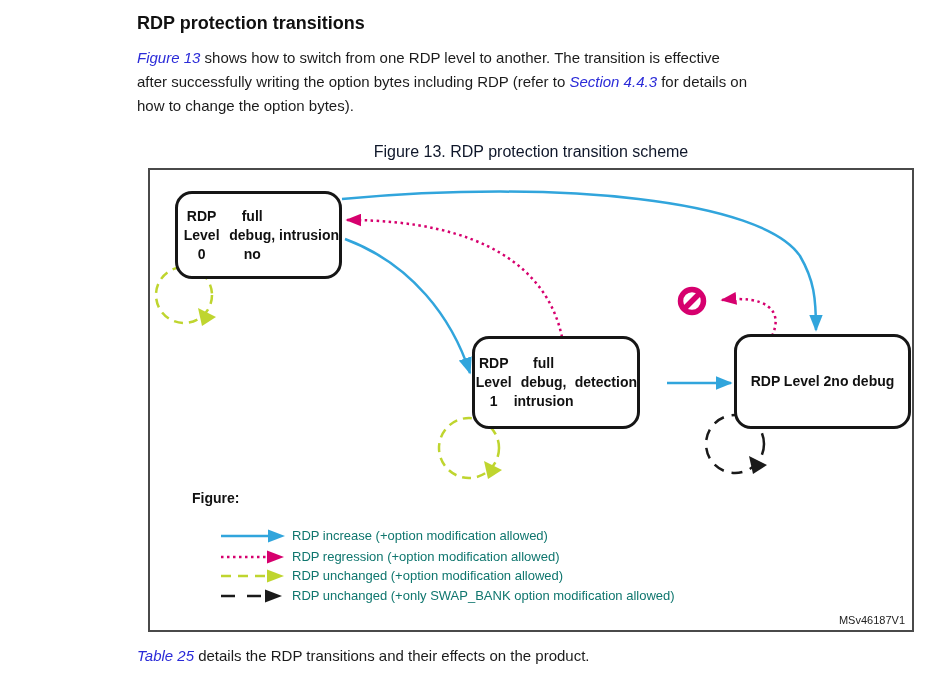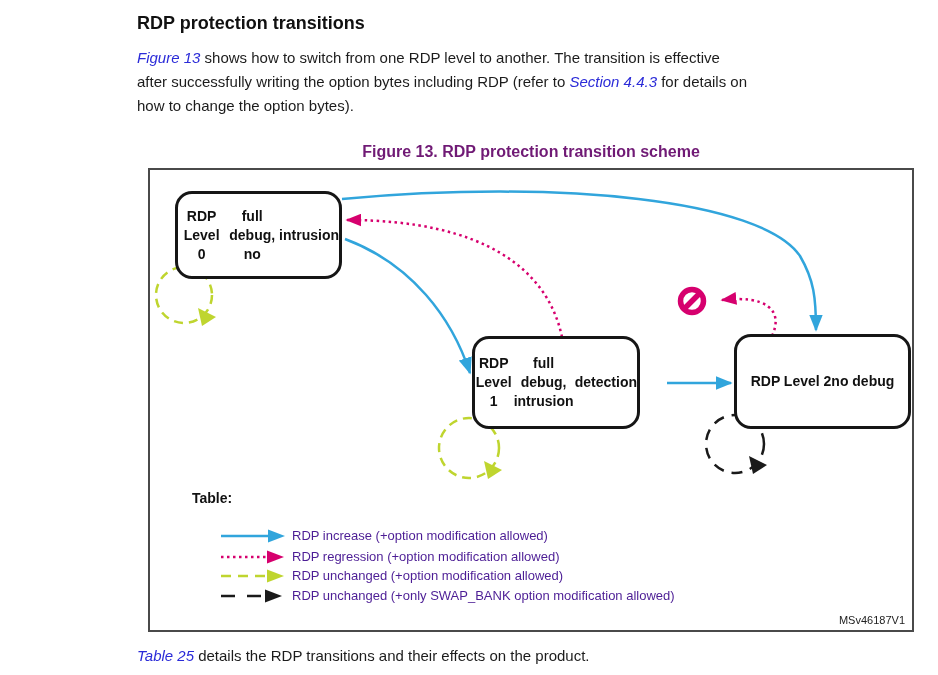--- a/index.html
+++ b/index.html
@@ -16,21 +16,21 @@
     left: 137px; top: 13px;
     font-size: 18px; font-weight: bold; color: #111;
   }
   .para {
     left: 137px; top: 46px; width: 740px;
     font-size: 15px; line-height: 24px; white-space: pre-wrap; color: #1c1c1c;
   }
   .doc-link { color: #2b2bd8; font-style: italic; cursor: pointer; text-align: center; }
   .caption {
     left: 148px; top: 143px; width: 766px;
-    text-align: center; font-size: 16px; font-weight: bold; color: #701a75;
+    text-align: center; font-size: 16px; font-weight: normal; color: #0f172a;
   }
   .outro {
     left: 137px; top: 645px; width: 760px;
     font-size: 15px; line-height: 22px; color: #1c1c1c;
   }
 
   
   .figure-frame {
     left: 148px; top: 168px; width: 766px; height: 464px;
     border: 2px solid #4a4a4a; background: #fff;
@@ -51,21 +51,21 @@
   
   .legend-title {
     position: absolute; left: 42px; top: 320px;
     font-size: 14px; font-weight: bold; color: #111;
   }
   .legend-row {
     position: absolute; left: 70px; height: 17px;
     display: flex; align-items: center;
   }
   .legend-row .sample { width: 66px; height: 16px; flex: 0 0 auto; }
-  .legend-row .lbl { margin-left: 6px; font-size: 13px; color: #4c1d95; white-space: nowrap; }
+  .legend-row .lbl { margin-left: 6px; font-size: 13px; color: #0f766e; white-space: nowrap; }
   .lr1 { top: 357px; } .lr2 { top: 378px; } .lr3 { top: 397px; } .lr4 { top: 417px; }
 
   .watermark {
     position: absolute; right: 7px; bottom: 4px;
     font-size: 11px; color: #222;
   }
 </style>
 </head>
 <body>
 
@@ -119,21 +119,21 @@
   <div class="state-box box-level1">
     <span>RDP Level 1</span>
     <span>full debug, intrusion</span>
     <span>detection</span>
   </div>
   <div class="state-box box-level2">
     <span>RDP Level 2</span>
     <span>no debug</span>
   </div>
 
-  <div class="legend-title">Table:</div>
+  <div class="legend-title">Figure:</div>
 
   <div class="legend-row lr1">
     <svg class="sample" viewBox="0 0 66 16">
       <line x1="1" y1="8" x2="48" y2="8" stroke-width="2.5" stroke="#31A5DC"></line>
       <polygon points="48,1.5 65,8 48,14.5" fill="#31A5DC"></polygon>
     </svg>
     <span class="lbl">RDP increase (+option modification allowed)</span>
   </div>
 
   <div class="legend-row lr2">

